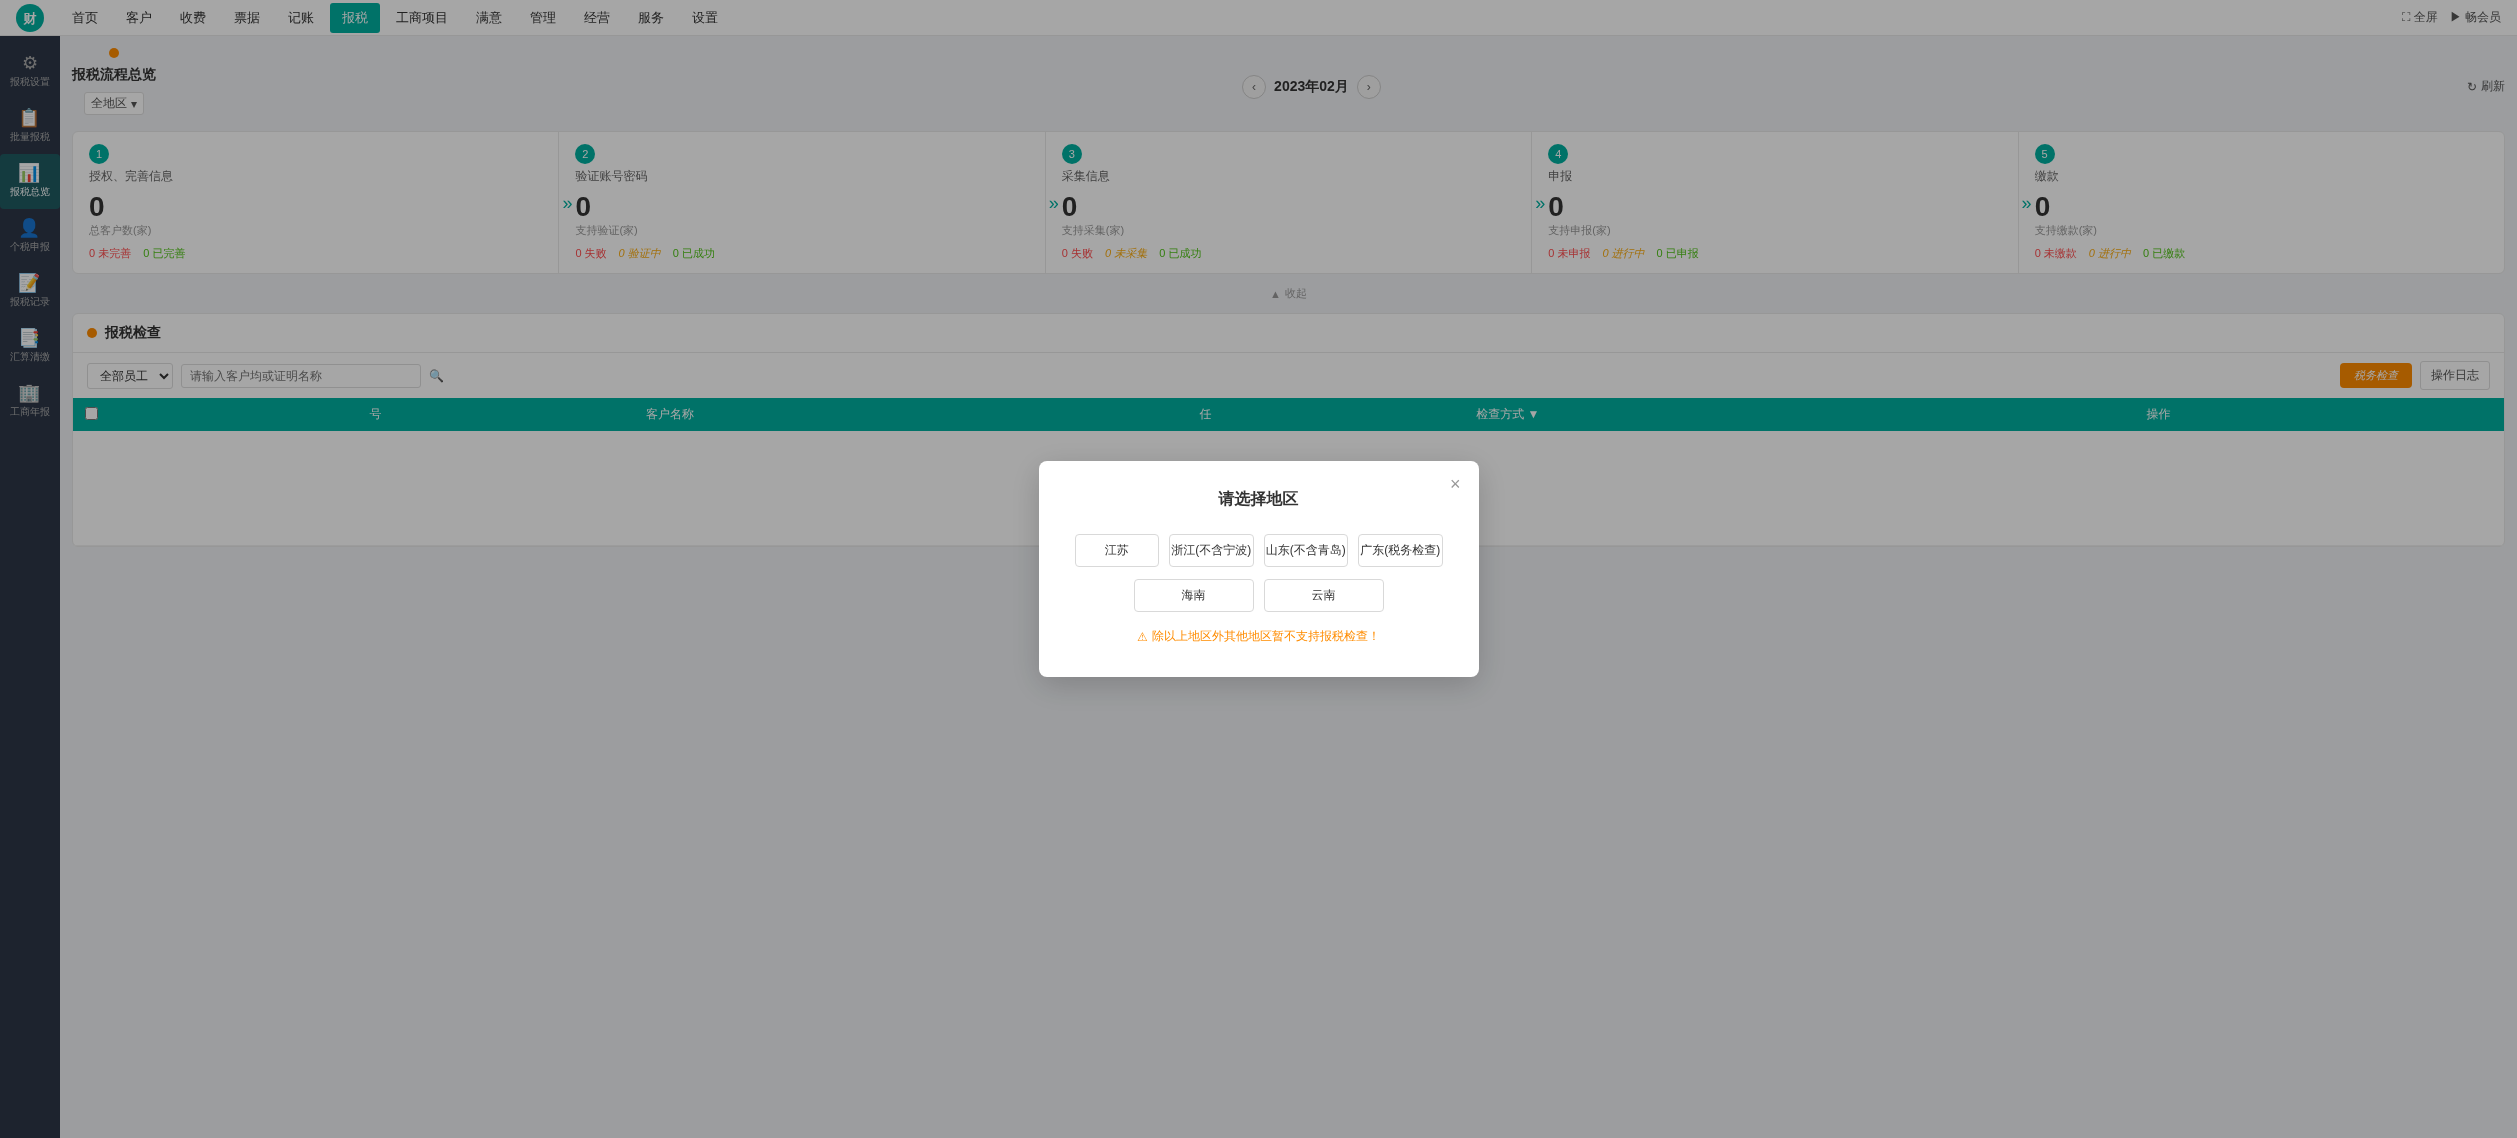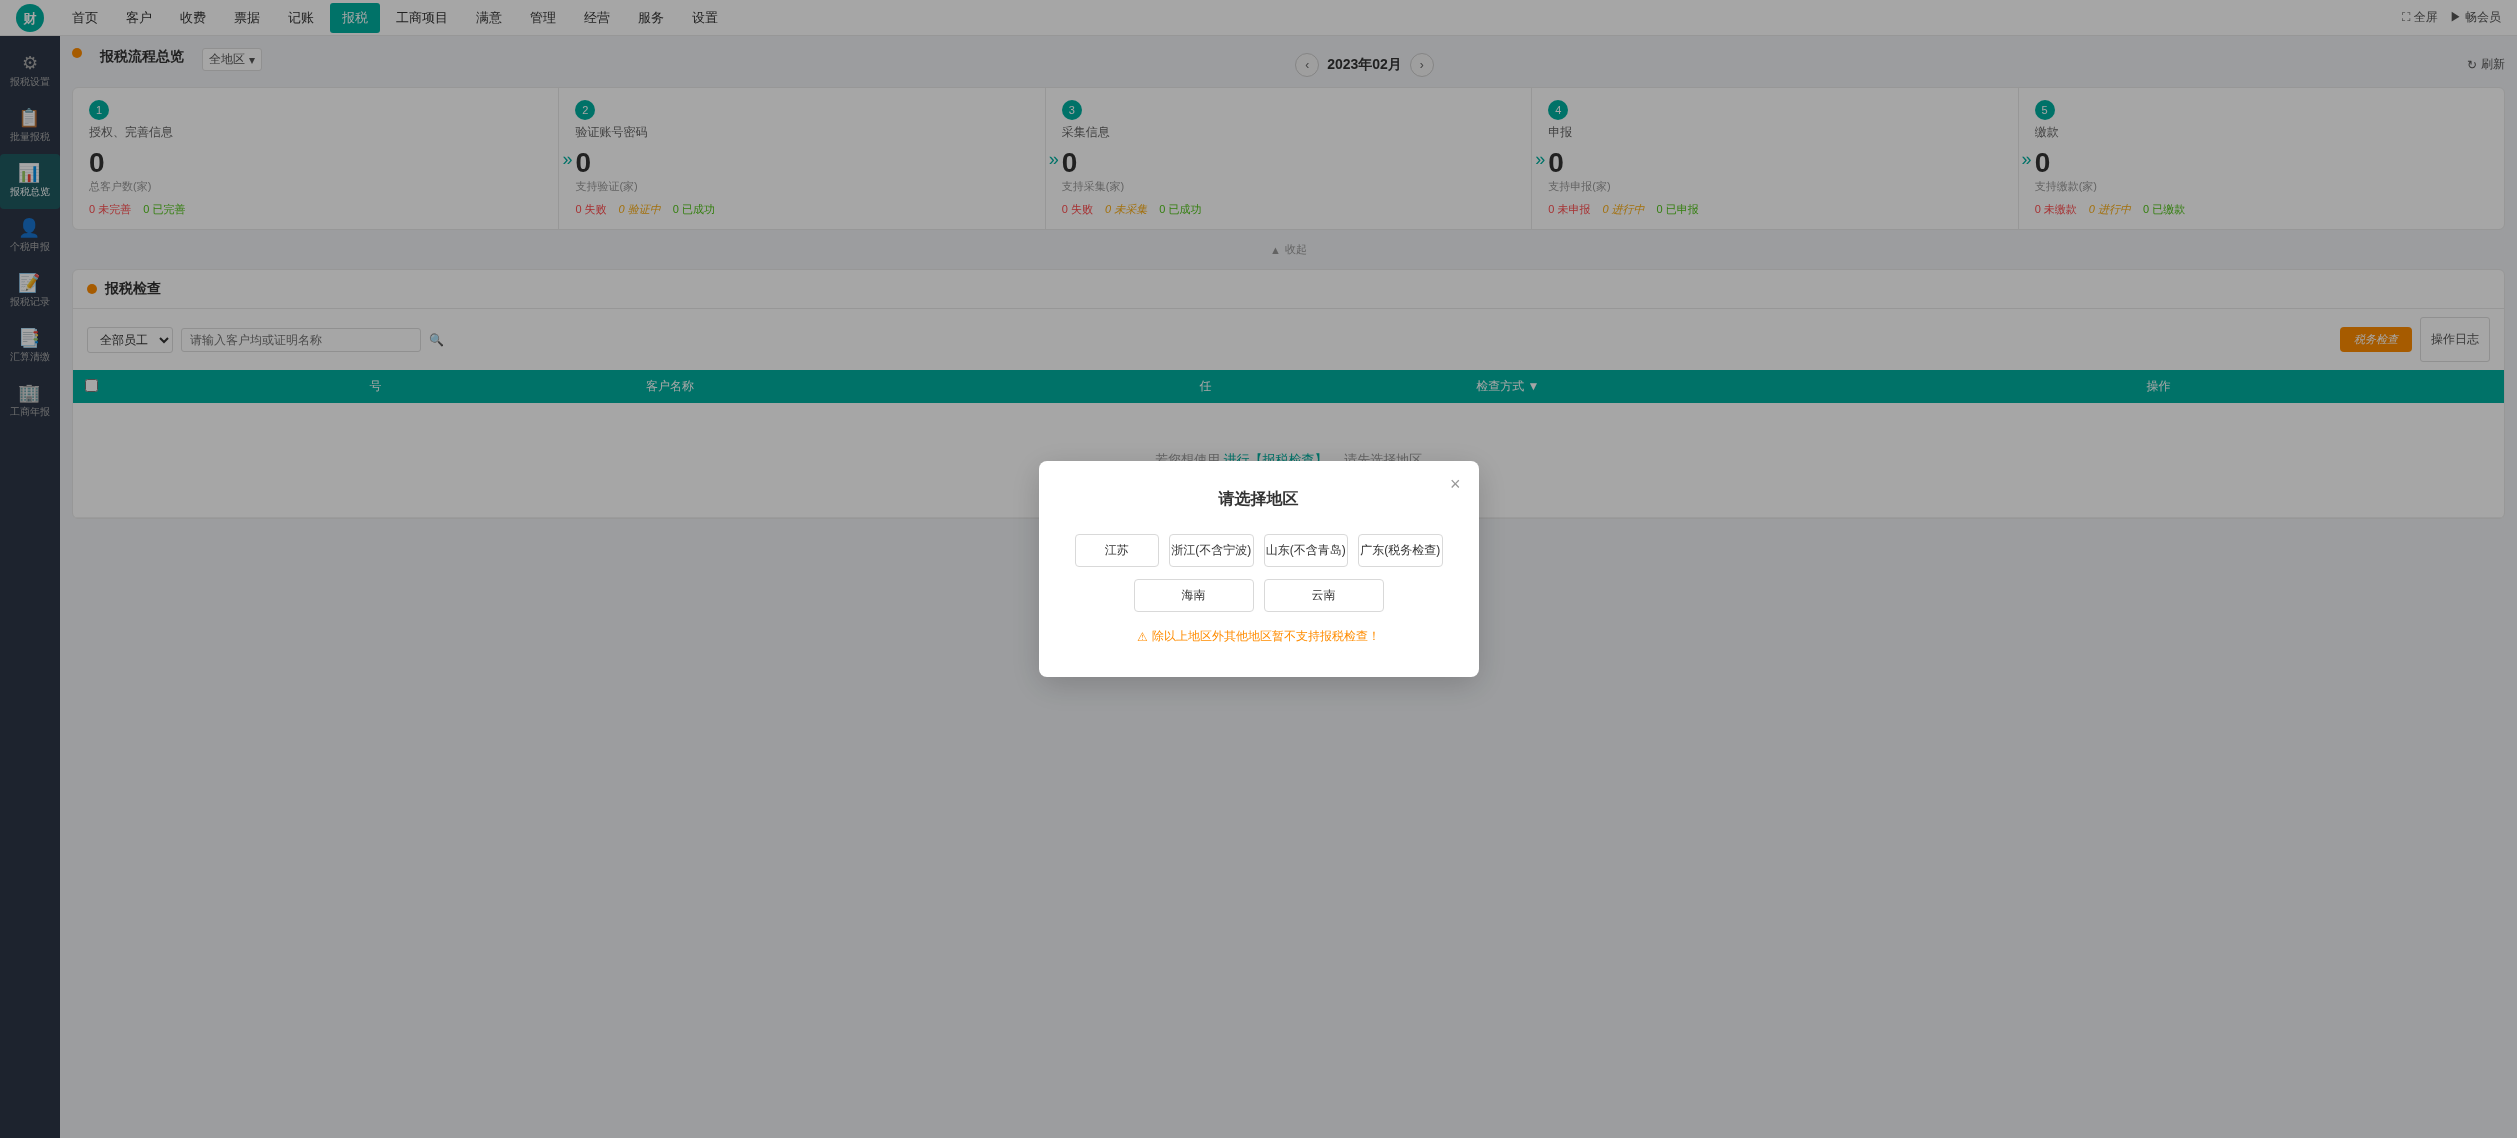--- a/index.html
+++ b/index.html
@@ -85,23 +85,24 @@
       flex: 1;
       overflow-y: auto;
       padding: 12px;
       background: #f0f2f5;
       position: relative;
     }
 
     
     .section-header {
       display: flex;
-      align-items: flex-start;
-      gap: 18px;
+      align-items: center;
+      gap: 8px;
       margin-bottom: 10px;
+      flex-direction: column;
     }
     .section-title {
       font-size: 14px;
       font-weight: bold;
       color: #333;
     }
     .section-orange-dot {
       width: 10px; height: 10px;
       background: #ff8c00;
       border-radius: 50%;
@@ -239,21 +240,21 @@
       padding: 5px 14px;
       cursor: pointer;
       font-size: 11px;
       margin-left: auto;
       font-style: italic;
     }
     .btn-log {
       border: 1px solid #ddd;
       background: #fff;
       border-radius: 3px;
-      padding: 13px 10px;
+      padding: 5px 10px;
       cursor: pointer;
       font-size: 12px;
       color: #555;
     }
 
     
     .check-table { width: 100%; border-collapse: collapse; }
     .check-table th {
       background: #00b0a0;
       color: #fff;

